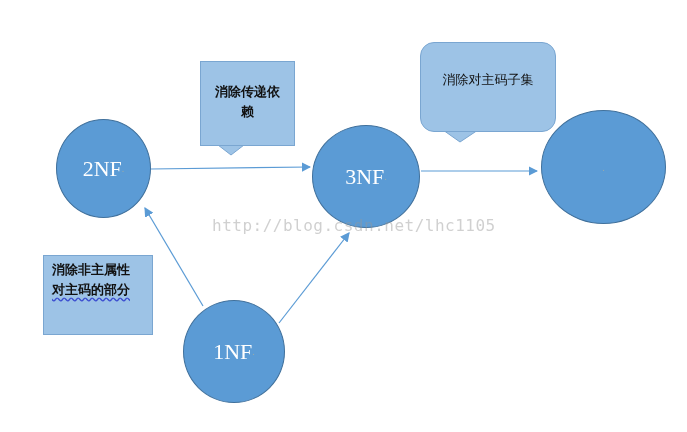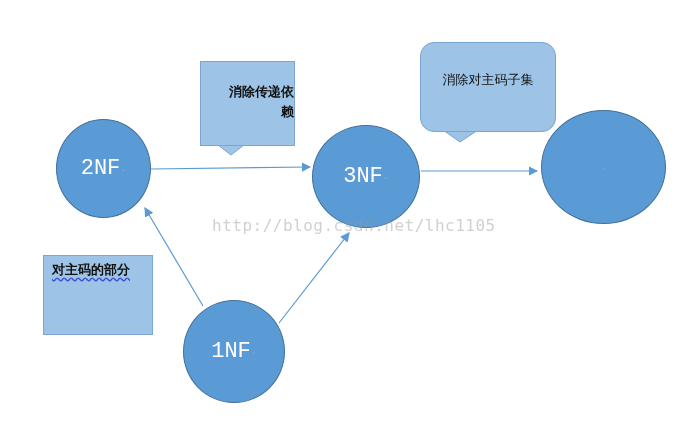--- a/index.html
+++ b/index.html
@@ -2,25 +2,25 @@
 <html><head>
 <meta charset="utf-8">
 <style>
   html, body { margin:0; padding:0; background:#ffffff; }
   body { width:687px; height:432px; position:relative; overflow:hidden;
          font-family: "DejaVu Sans", "Liberation Sans", sans-serif; }
   svg.canvas { position:absolute; left:0; top:0; }
   .node { position:absolute; border-radius:50%; background:#5b9bd5;
           border:1px solid #41719c; box-sizing:border-box;
           display:flex; align-items:center; justify-content:center;
-          color:#ffffff; font-size:22px; font-family:Liberation Mono, monospace; }
+          color:#ffffff; font-size:22px; font-family:Liberation Serif, serif; }
   .callout { position:absolute; background:#9dc3e6; border:1px solid #7aa6d1;
              box-sizing:border-box; color:#111; font-size:13px; line-height:20px;
              text-align:center; }
-  .callout.bold { font-weight:bold;text-align:right; }
+  .callout.bold { font-weight:bold; }
   .watermark { position:absolute; left:212px; top:216px; font-family:"DejaVu Sans Mono", monospace;
                font-size:16px; color:rgba(150,150,150,0.45); letter-spacing:0.5px; }
   .pilcrow { color:#9aa; font-size:10px; font-weight:normal; }
 </style>
 </head>
 <body>
 
 <svg class="canvas" width="687" height="432">
   <defs>
     <marker id="arr" markerWidth="8" markerHeight="8" refX="7" refY="4" orient="auto">
@@ -46,20 +46,21 @@
 </div>
 <div class="node" style="left:541px;top:110px;width:125px;height:114px;">
     <span class="pilcrow">.</span>
 </div>
 <div class="node" style="left:183px;top:300px;width:102px;height:103px;">
   <span>1NF</span>
     <span class="pilcrow">.</span>
 </div>
 
 <div class="callout bold" style="left:43px;top:255px;width:110px;height:80px;text-align:left;padding:4px 0 0 8px;font-size:13px;line-height:20px;">
+  <div>消除非主属性</div>
   <div style="text-decoration:underline wavy #3a4cd0;text-underline-offset:3px;">对主码的部分</div>
 </div>
 
 <div class="callout bold" style="left:200px;top:61px;width:95px;height:85px;padding-top:20px;">
   <div>消除传递依</div>
   <div>赖</div>
 </div>
 
 <div class="callout" style="left:420px;top:42px;width:136px;height:90px;border-radius:14px;padding-top:27px;">
   <div>消除对主码子集</div>

